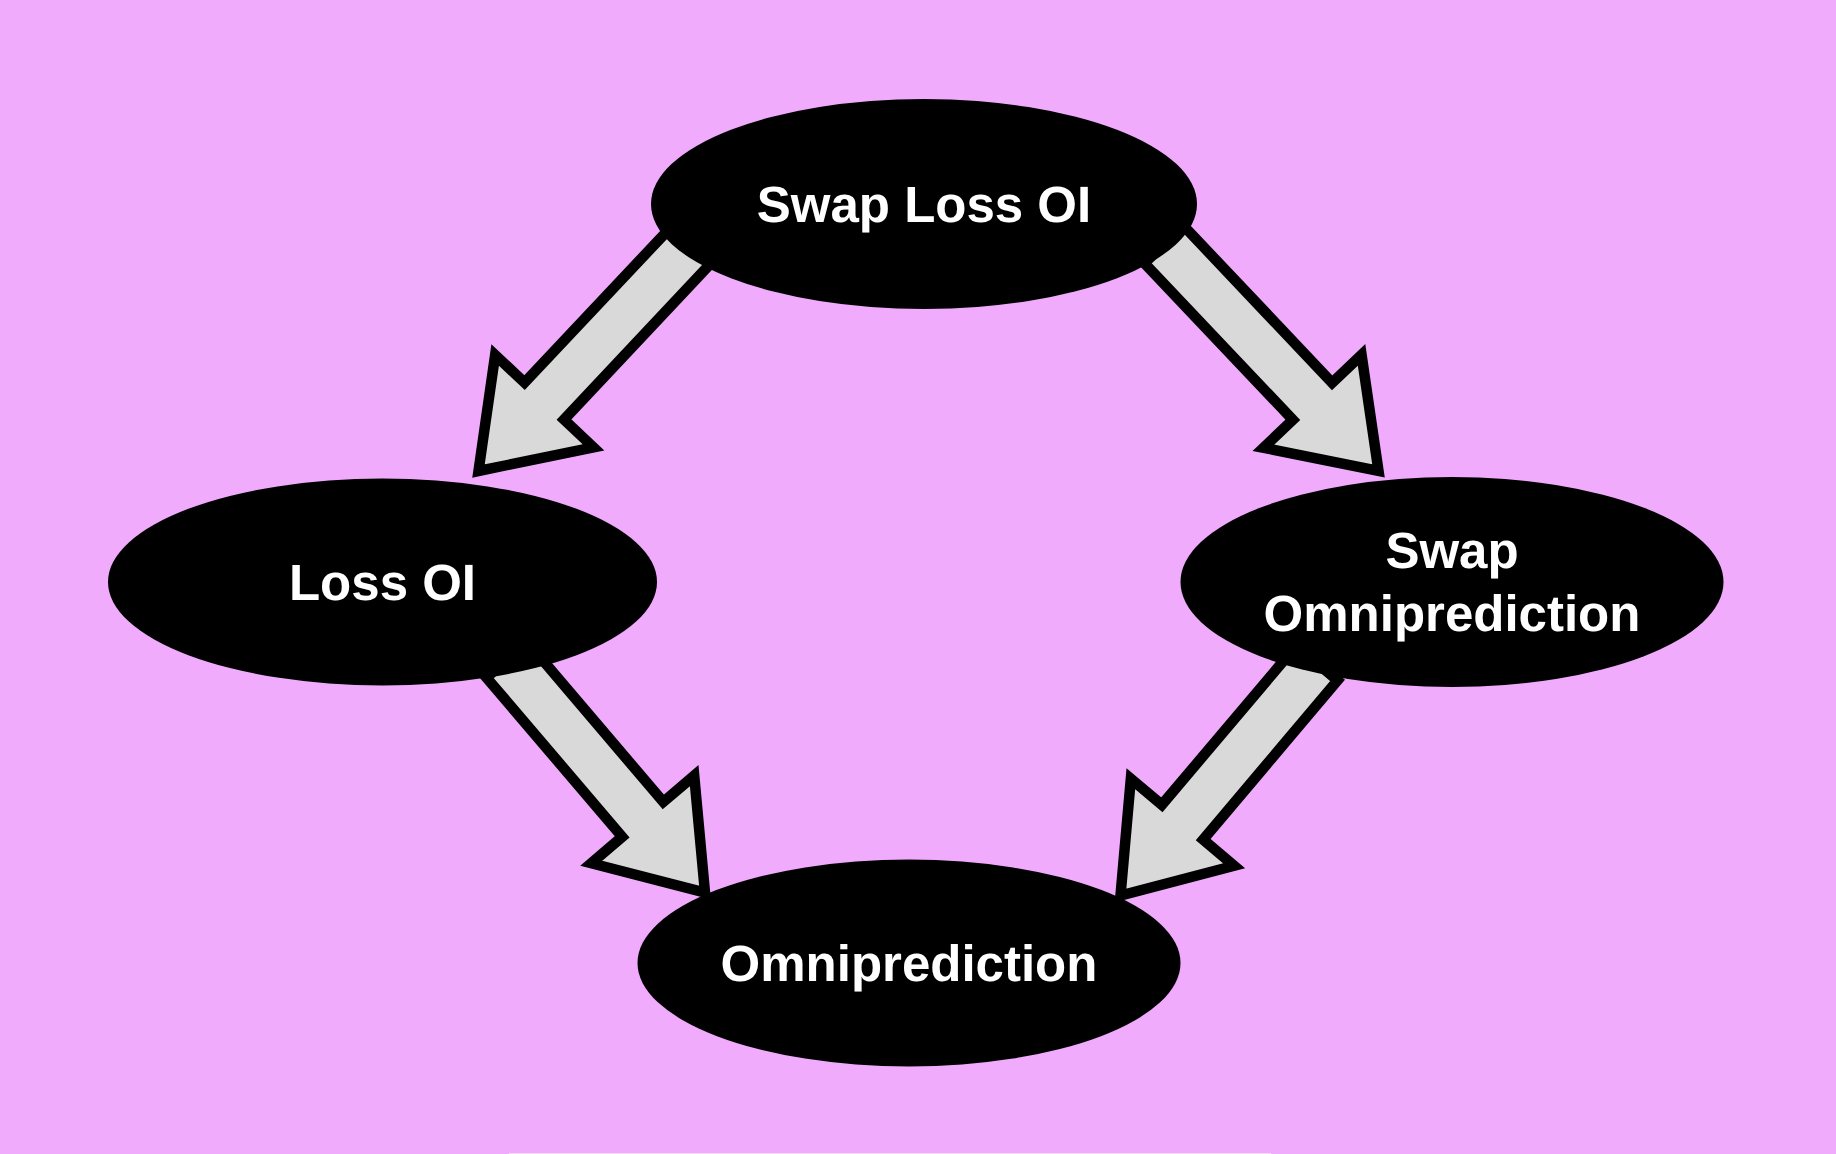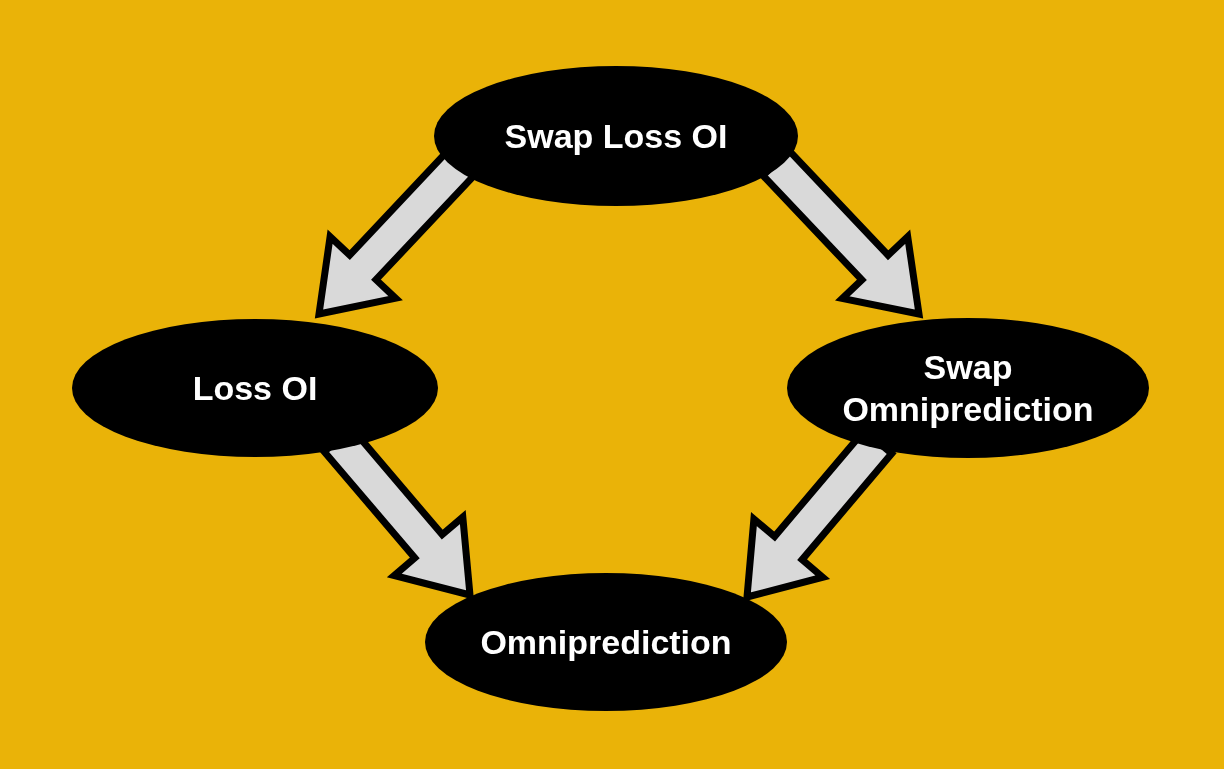--- a/index.html
+++ b/index.html
@@ -8,21 +8,21 @@
     background: #ffffff;
     width: 1224px;
     height: 769px;
     overflow: hidden;
     font-family: "Liberation Sans", sans-serif;
   }
   .canvas-wrap {
     position: relative;
     width: 1224px;
     height: 769px;
-    background: #eab308;
+    background: #f0abfc;
   }
   svg {
     display: block;
   }
   .node-ellipse {
     fill: var(--node-fill, #000000);
   }
   .node-label {
     fill: var(--node-text, #ffffff);
     font-family: "Liberation Sans", sans-serif;

